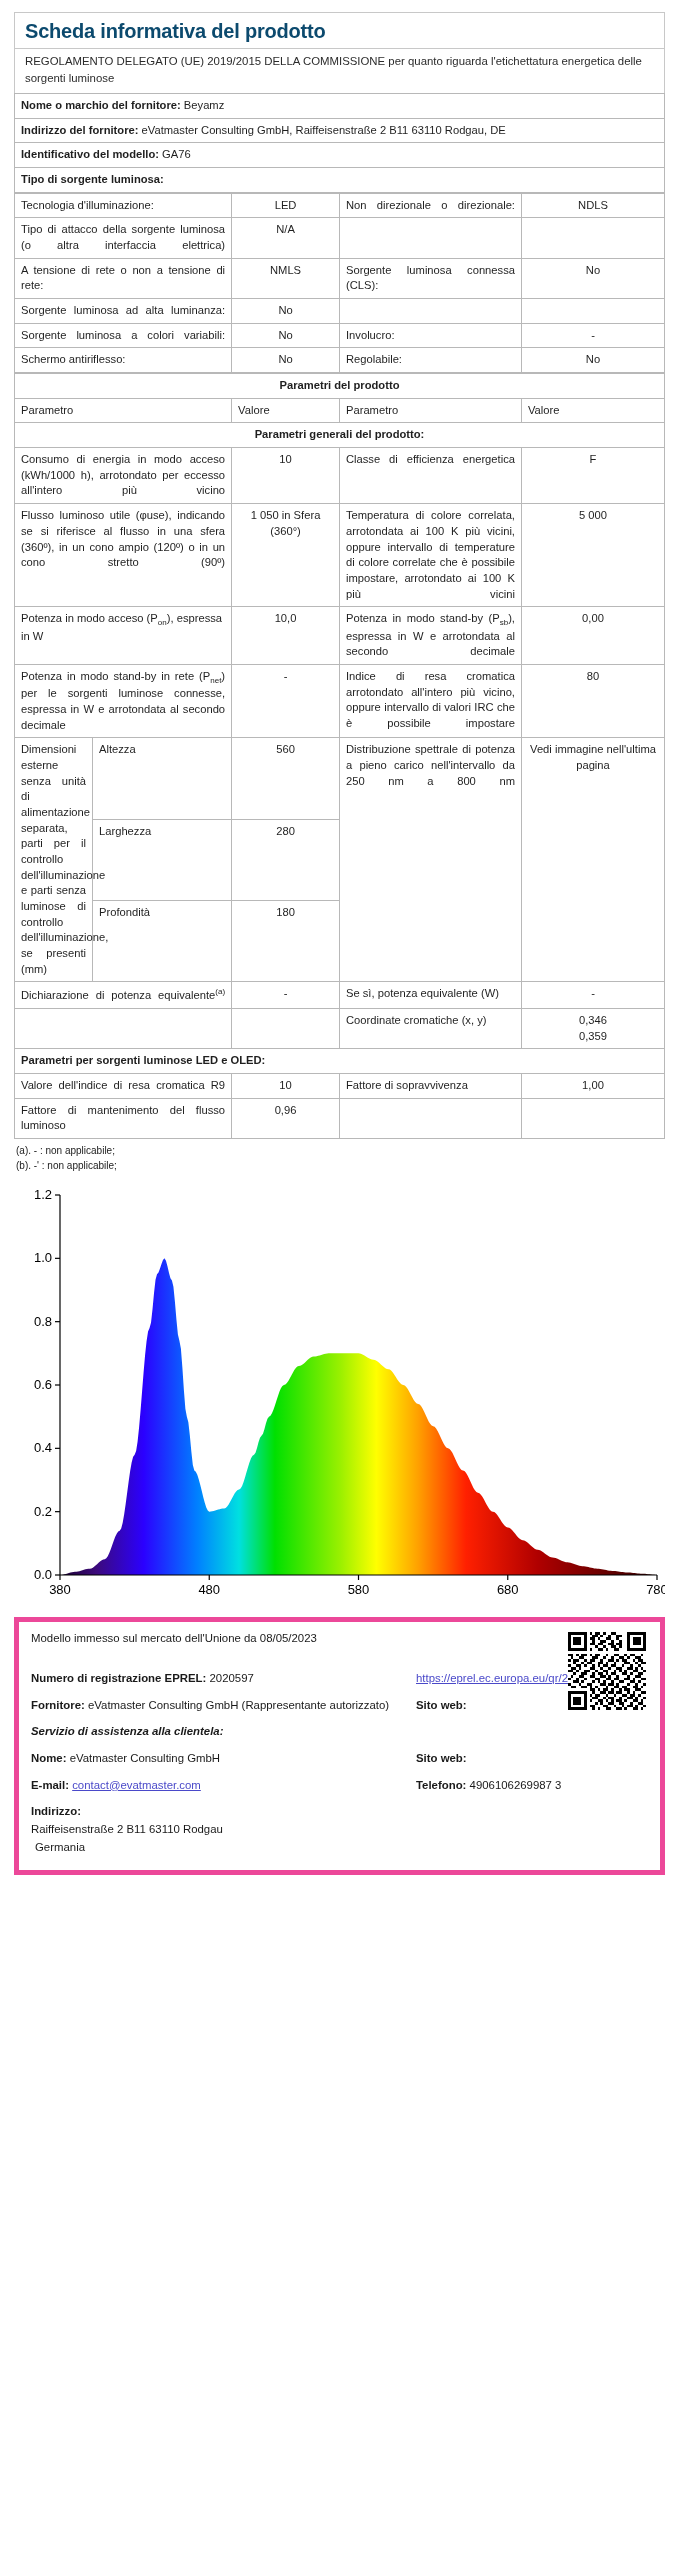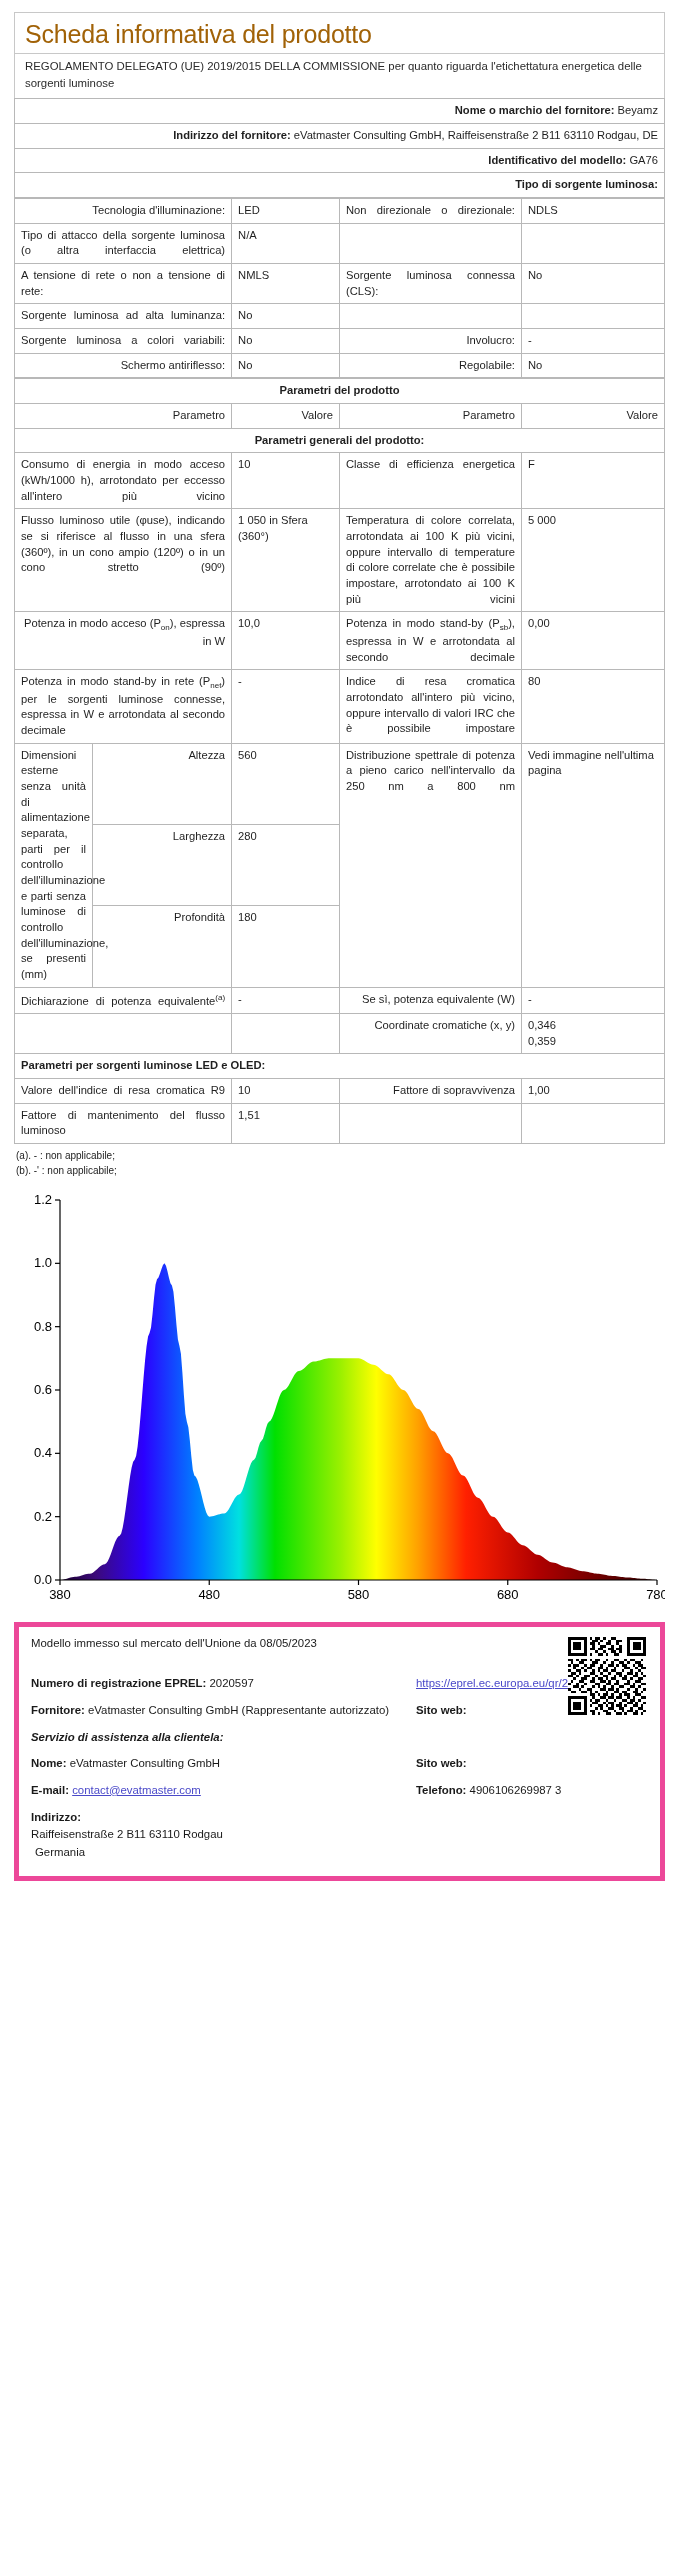--- a/index.html
+++ b/index.html
@@ -9,23 +9,23 @@
     background: #ffffff;
     font-family: "Liberation Sans", sans-serif;
     color: #1a1a1a;
     -webkit-font-smoothing: antialiased;
   }
   .page { width: 679px; padding: 12px 14px 14px 14px; }
 
   
   .hdr-box { border: 1px solid #c8c8c8; border-bottom: none; }
   .hdr-title {
-    font-size: 25px;
-    font-weight: normal;
-    color: #a16207;
+    font-size: 20px;
+    font-weight: bold;
+    color: #0c4a6e;
     padding: 8px 10px 6px 10px;
     line-height: 1.05;
     letter-spacing: -0.2px;
   }
   .hdr-sub {
     font-size: 11.4px;
     line-height: 1.45;
     padding: 4px 10px 7px 10px;
     border-top: 1px solid #c8c8c8;
     color: #2b2b2b;
@@ -35,22 +35,22 @@
   table.t { width: 100%; border-collapse: collapse; table-layout: fixed; }
   table.t td {
     border: 1px solid #b8b8b8;
     padding: 4px 6px;
     font-size: 11.2px;
     line-height: 1.4;
     vertical-align: top;
     color: #1f1f1f;
   }
   td.lbl { text-align: justify; text-align-last: justify; }
-  td.lbl-l { text-align: right; }
-  td.ctr { }
+  td.lbl-l { text-align: left; }
+  td.ctr { text-align: center; }
   td.bold { font-weight: bold; }
   td.secthdr { font-weight: bold; text-align: center; }
   td.rowhdr { font-weight: bold; }
   .nb { font-weight: bold; }
   .sup { font-size: 8px; vertical-align: super; }
   .sub { font-size: 8px; vertical-align: sub; }
 
   
   .footnotes { font-size: 10px; line-height: 1.5; padding: 4px 2px 0 2px; color: #222; }
 
@@ -254,21 +254,21 @@
         <td class="rowhdr" colspan="6">Parametri per sorgenti luminose LED e OLED:</td>
       </tr>
       <tr>
         <td class="lbl" colspan="3">Valore dell'indice di resa cromatica R9</td>
         <td class="ctr">10</td>
         <td class="lbl-l">Fattore di sopravvivenza</td>
         <td class="ctr">1,00</td>
       </tr>
       <tr>
         <td class="lbl" colspan="3">Fattore di mantenimento del flusso luminoso</td>
-        <td class="ctr">1,51</td>
+        <td class="ctr">0,96</td>
         <td class="lbl"></td>
         <td class="ctr"></td>
       </tr>
     </tbody>
   </table>
 
   <div class="footnotes">
     <div>(a). - : non applicabile;</div>
     <div>(b). -' : non applicabile;</div>
   </div>

